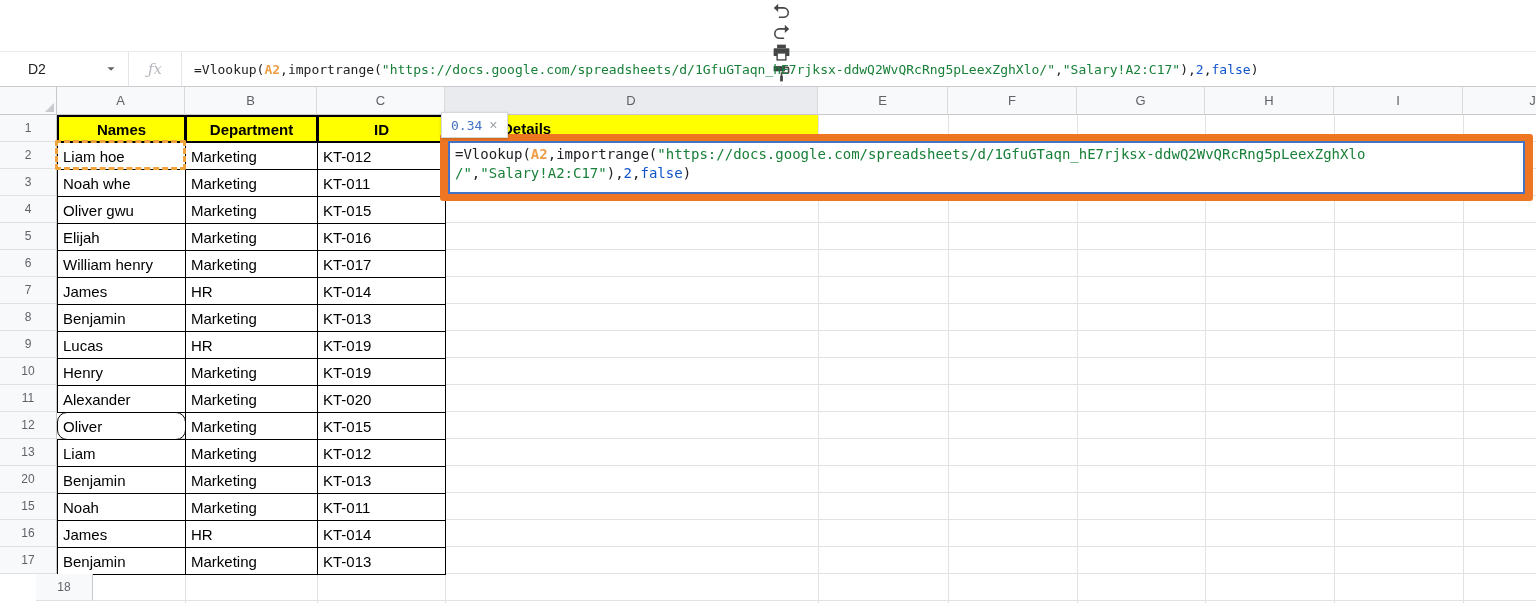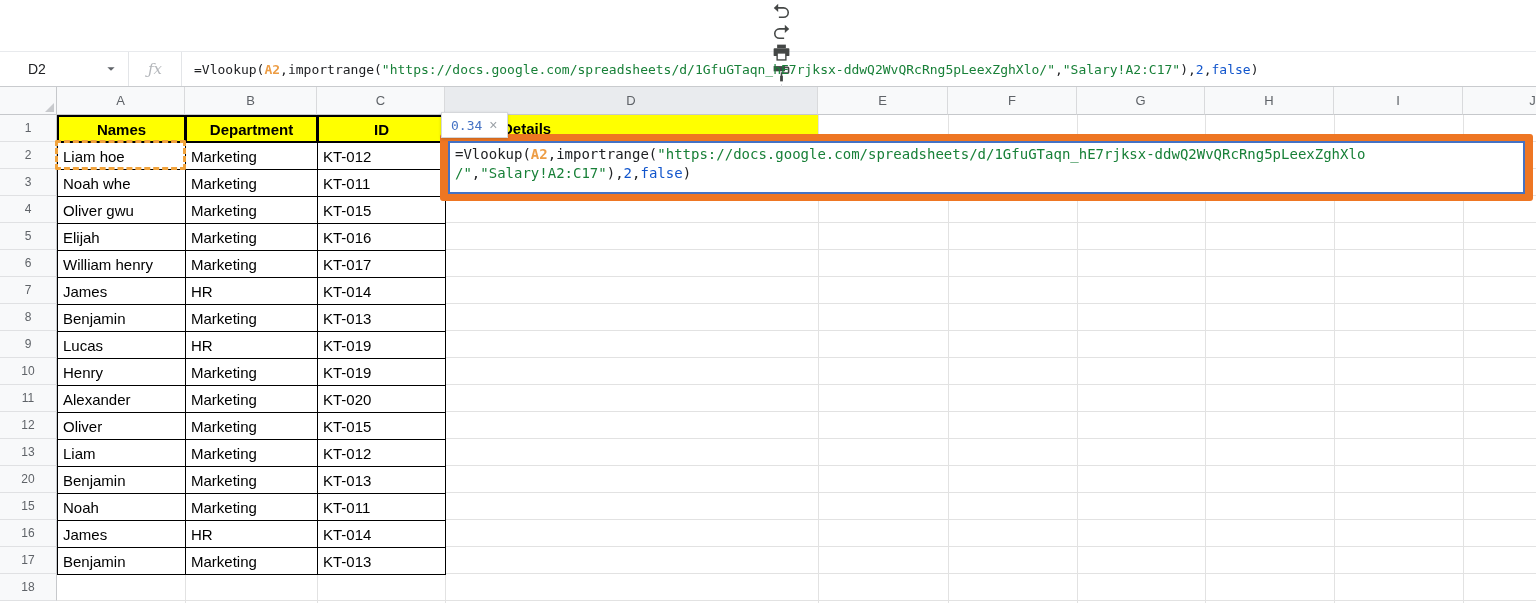--- a/index.html
+++ b/index.html
@@ -290,21 +290,21 @@
         <div class="rowhdr" style="top: 217px; height: 27px;">8</div>
         <div class="rowhdr" style="top: 244px; height: 27px;">9</div>
         <div class="rowhdr" style="top: 271px; height: 27px;">10</div>
         <div class="rowhdr" style="top: 298px; height: 27px;">11</div>
         <div class="rowhdr" style="top: 325px; height: 27px;">12</div>
         <div class="rowhdr" style="top: 352px; height: 27px;">13</div>
         <div class="rowhdr" style="top: 379px; height: 27px;">20</div>
         <div class="rowhdr" style="top: 406px; height: 27px;">15</div>
         <div class="rowhdr" style="top: 433px; height: 27px;">16</div>
         <div class="rowhdr" style="top: 460px; height: 27px;">17</div>
-        <div class="rowhdr" style="top: 487px; height: 27px;">18</div>
+        <div class="rowhdr" style="top: 487px; height: 27px; margin-left: 36px;">18</div>
       </div>
     <div id="cells">
         <div class="hcell" style="left: 57px; top: 28px; width: 129px; height: 28px;">Names</div>
         <div class="hcell" style="left: 185px; top: 28px; width: 133px; height: 28px;">Department</div>
         <div class="hcell" style="left: 317px; top: 28px; width: 129px; height: 28px;">ID</div>
         <div class="tcell" style="left: 57px; top: 55px; width: 129px; height: 28px;">Liam hoe</div>
         <div class="tcell" style="left: 185px; top: 55px; width: 133px; height: 28px;">Marketing</div>
         <div class="tcell" style="left: 317px; top: 55px; width: 129px; height: 28px;">KT-012</div>
         <div class="tcell" style="left: 57px; top: 82px; width: 129px; height: 28px;">Noah whe</div>
         <div class="tcell" style="left: 185px; top: 82px; width: 133px; height: 28px;">Marketing</div>
@@ -326,21 +326,21 @@
         <div class="tcell" style="left: 317px; top: 217px; width: 129px; height: 28px;">KT-013</div>
         <div class="tcell" style="left: 57px; top: 244px; width: 129px; height: 28px;">Lucas</div>
         <div class="tcell" style="left: 185px; top: 244px; width: 133px; height: 28px;">HR</div>
         <div class="tcell" style="left: 317px; top: 244px; width: 129px; height: 28px;">KT-019</div>
         <div class="tcell" style="left: 57px; top: 271px; width: 129px; height: 28px;">Henry</div>
         <div class="tcell" style="left: 185px; top: 271px; width: 133px; height: 28px;">Marketing</div>
         <div class="tcell" style="left: 317px; top: 271px; width: 129px; height: 28px;">KT-019</div>
         <div class="tcell" style="left: 57px; top: 298px; width: 129px; height: 28px;">Alexander</div>
         <div class="tcell" style="left: 185px; top: 298px; width: 133px; height: 28px;">Marketing</div>
         <div class="tcell" style="left: 317px; top: 298px; width: 129px; height: 28px;">KT-020</div>
-        <div class="tcell" style="left: 57px; top: 325px; width: 129px; height: 28px;">Oliver</div>
+        <div class="tcell" style="left: 57px; top: 325px; width: 129px; height: 28px; border-radius: 10px;">Oliver</div>
         <div class="tcell" style="left: 185px; top: 325px; width: 133px; height: 28px;">Marketing</div>
         <div class="tcell" style="left: 317px; top: 325px; width: 129px; height: 28px;">KT-015</div>
         <div class="tcell" style="left: 57px; top: 352px; width: 129px; height: 28px;">Liam</div>
         <div class="tcell" style="left: 185px; top: 352px; width: 133px; height: 28px;">Marketing</div>
         <div class="tcell" style="left: 317px; top: 352px; width: 129px; height: 28px;">KT-012</div>
         <div class="tcell" style="left: 57px; top: 379px; width: 129px; height: 28px;">Benjamin</div>
         <div class="tcell" style="left: 185px; top: 379px; width: 133px; height: 28px;">Marketing</div>
         <div class="tcell" style="left: 317px; top: 379px; width: 129px; height: 28px;">KT-013</div>
         <div class="tcell" style="left: 57px; top: 406px; width: 129px; height: 28px;">Noah</div>
         <div class="tcell" style="left: 185px; top: 406px; width: 133px; height: 28px;">Marketing</div>

